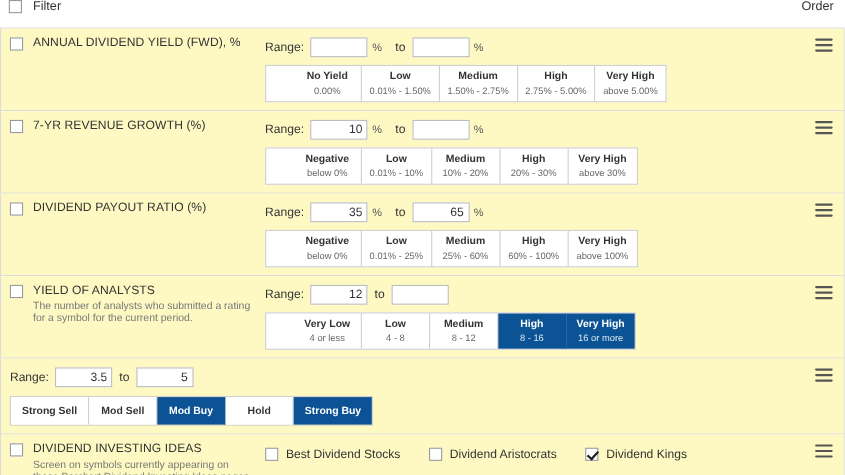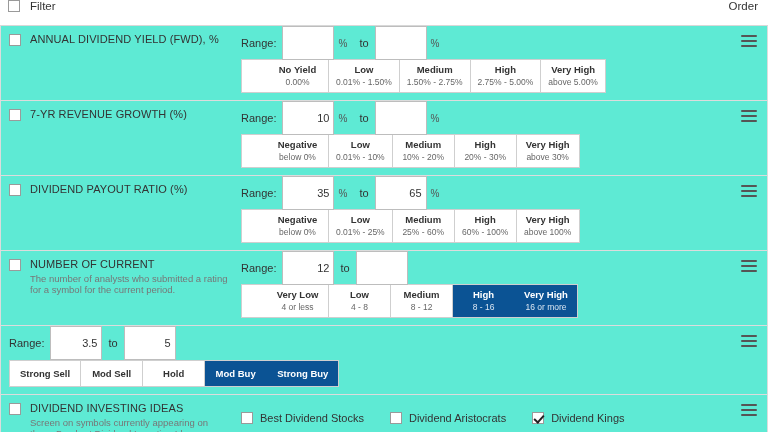--- a/index.html
+++ b/index.html
@@ -61,21 +61,21 @@
     height: 8px;
     border: solid #222;
     border-width: 0 2px 2px 0;
     transform: rotate(42deg);
   }
   
   .row {
     display: flex;
     border: 1px solid #dcdcdc;
     border-top: none;
-    background: #5eead4;
+    background: #fef9c3;
     box-sizing: border-box;
     padding: 7px 10px 7px 8px;
     position: relative;
     align-items: flex-start;
   }
   .row:first-of-type { border-top: 1px solid #dcdcdc; }
   .row-left {
     width: 232px;
     flex: 0 0 232px;
     display: flex;
@@ -110,21 +110,21 @@
   }
   .inp {
     width: 52px;
     height: 18px;
     border: 1px solid #bdbdbd;
     background: #fff;
     box-sizing: border-box;
     font-size: 11px;
     color: #333;
     text-align: right;
-    padding: 16px 4px;
+    padding: 0 4px;
     line-height: 16px;
     font-family: "Liberation Sans", sans-serif;
   }
   .pct {
     font-size: 10px;
     color: #555;
     margin: 0 6px 0 4px;
   }
   .tolbl {
     font-size: 11px;
@@ -183,21 +183,21 @@
     border-right: 1px solid #cfcfcf;
     background: #fff;
     white-space: nowrap;
     box-sizing: border-box;
   }
   .rt:last-child { border-right: none; }
   .rt.active { background: #0b5394; color: #fff; border-right-color: #0b5394; }
   
   .ideas {
     display: flex;
-    align-items: flex-end;
+    align-items: center;
     height: 22px;
     gap: 0;
   }
   .idea {
     display: flex;
     align-items: center;
     margin-right: 26px;
   }
   .idea .chk { margin-right: 7px; }
   .idea-lbl {
@@ -369,21 +369,21 @@
         <span></span>
         <span></span>
         <span></span>
       </div>
   </div>
 
   <div class="row">
     <div class="row-left">
       <span class="chk"></span>
       <div>
-        <div class="lbl">NUMBER OF CURRENT</div>
+        <div class="lbl">YIELD OF ANALYSTS</div>
         <div class="sub">The number of analysts who submitted a rating for a symbol for the current period.</div>
       </div>
     </div>
     <div class="row-mid">
       <div class="rangeline">
         <span class="rangelbl">Range:</span>
         <input class="inp" value="12" style="">
         <span class="tolbl">to</span>
         <input class="inp" value="" style="">
       </div>
@@ -421,22 +421,22 @@
     <div class="row-mid">
       <div class="rangeline">
         <span class="rangelbl">Range:</span>
         <input class="inp" value="3.5" style="">
         <span class="tolbl">to</span>
         <input class="inp" value="5" style="">
       </div>
       <div class="ratings">
         <div class="rt">Strong Sell</div>
         <div class="rt">Mod Sell</div>
+        <div class="rt active">Mod Buy</div>
         <div class="rt">Hold</div>
-        <div class="rt active">Mod Buy</div>
         <div class="rt active">Strong Buy</div>
       </div>
     </div>
     <div class="handle">
         <span></span>
         <span></span>
         <span></span>
       </div>
   </div>
 

